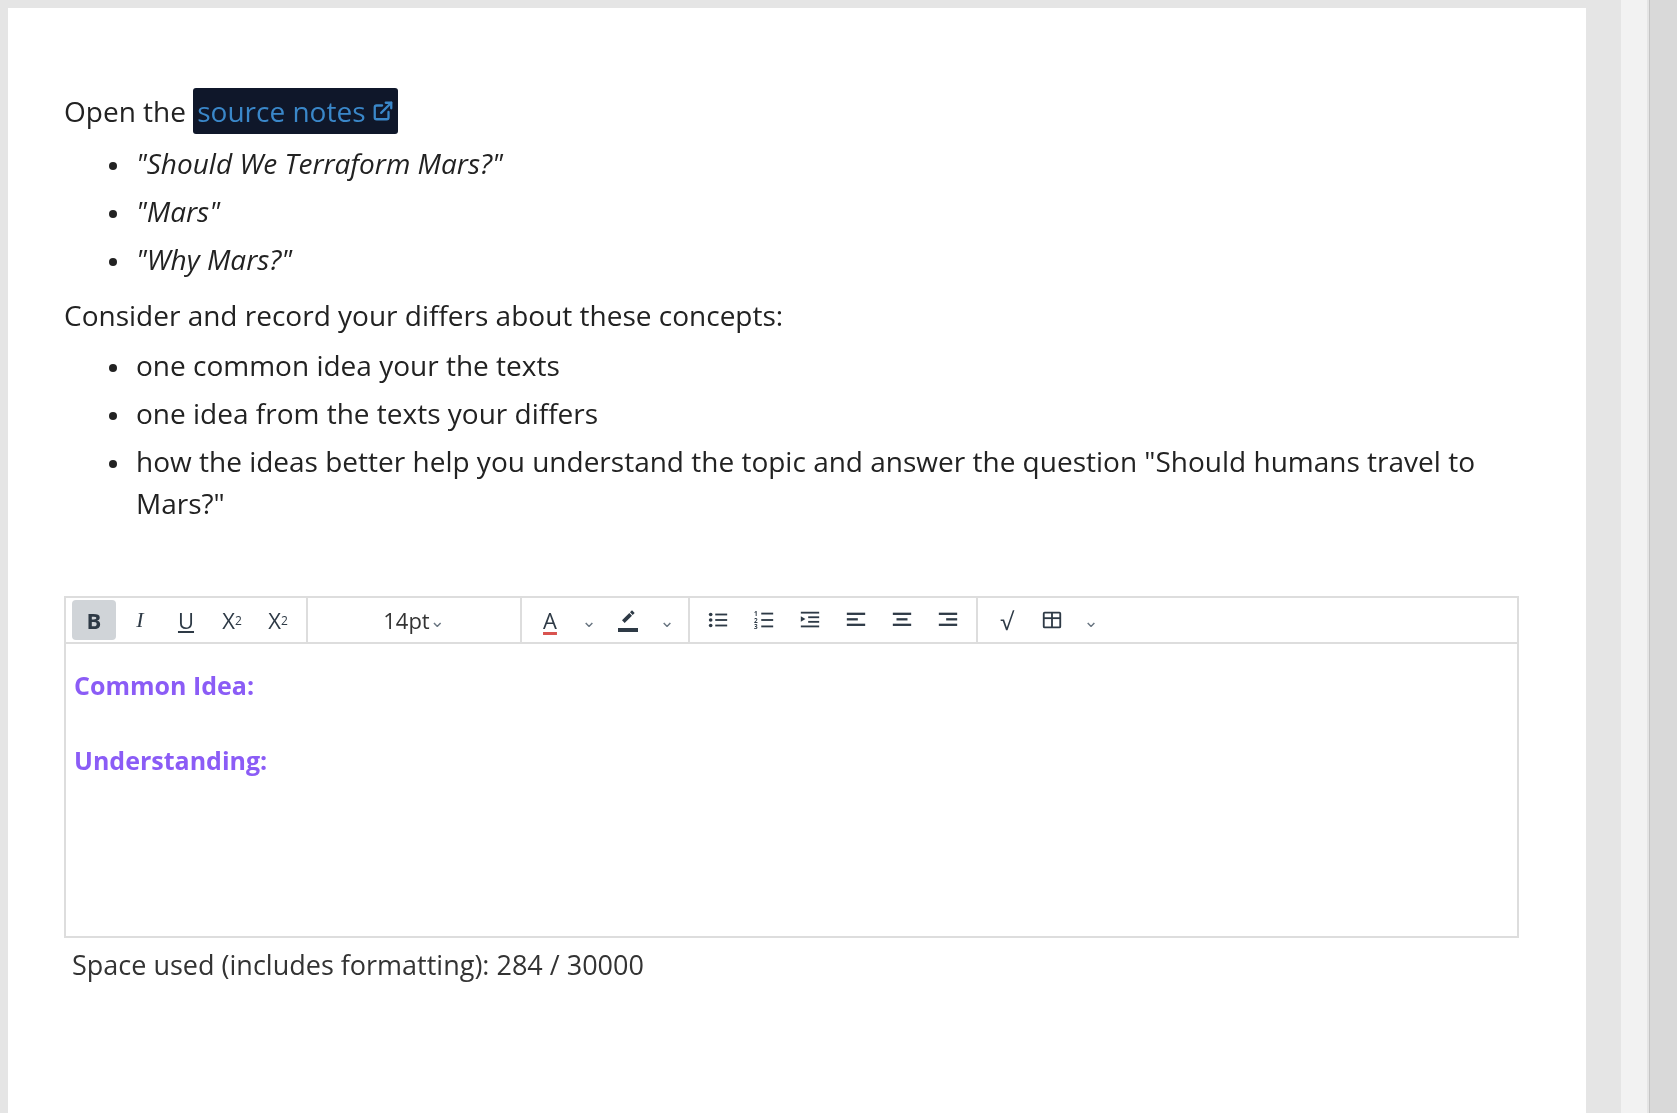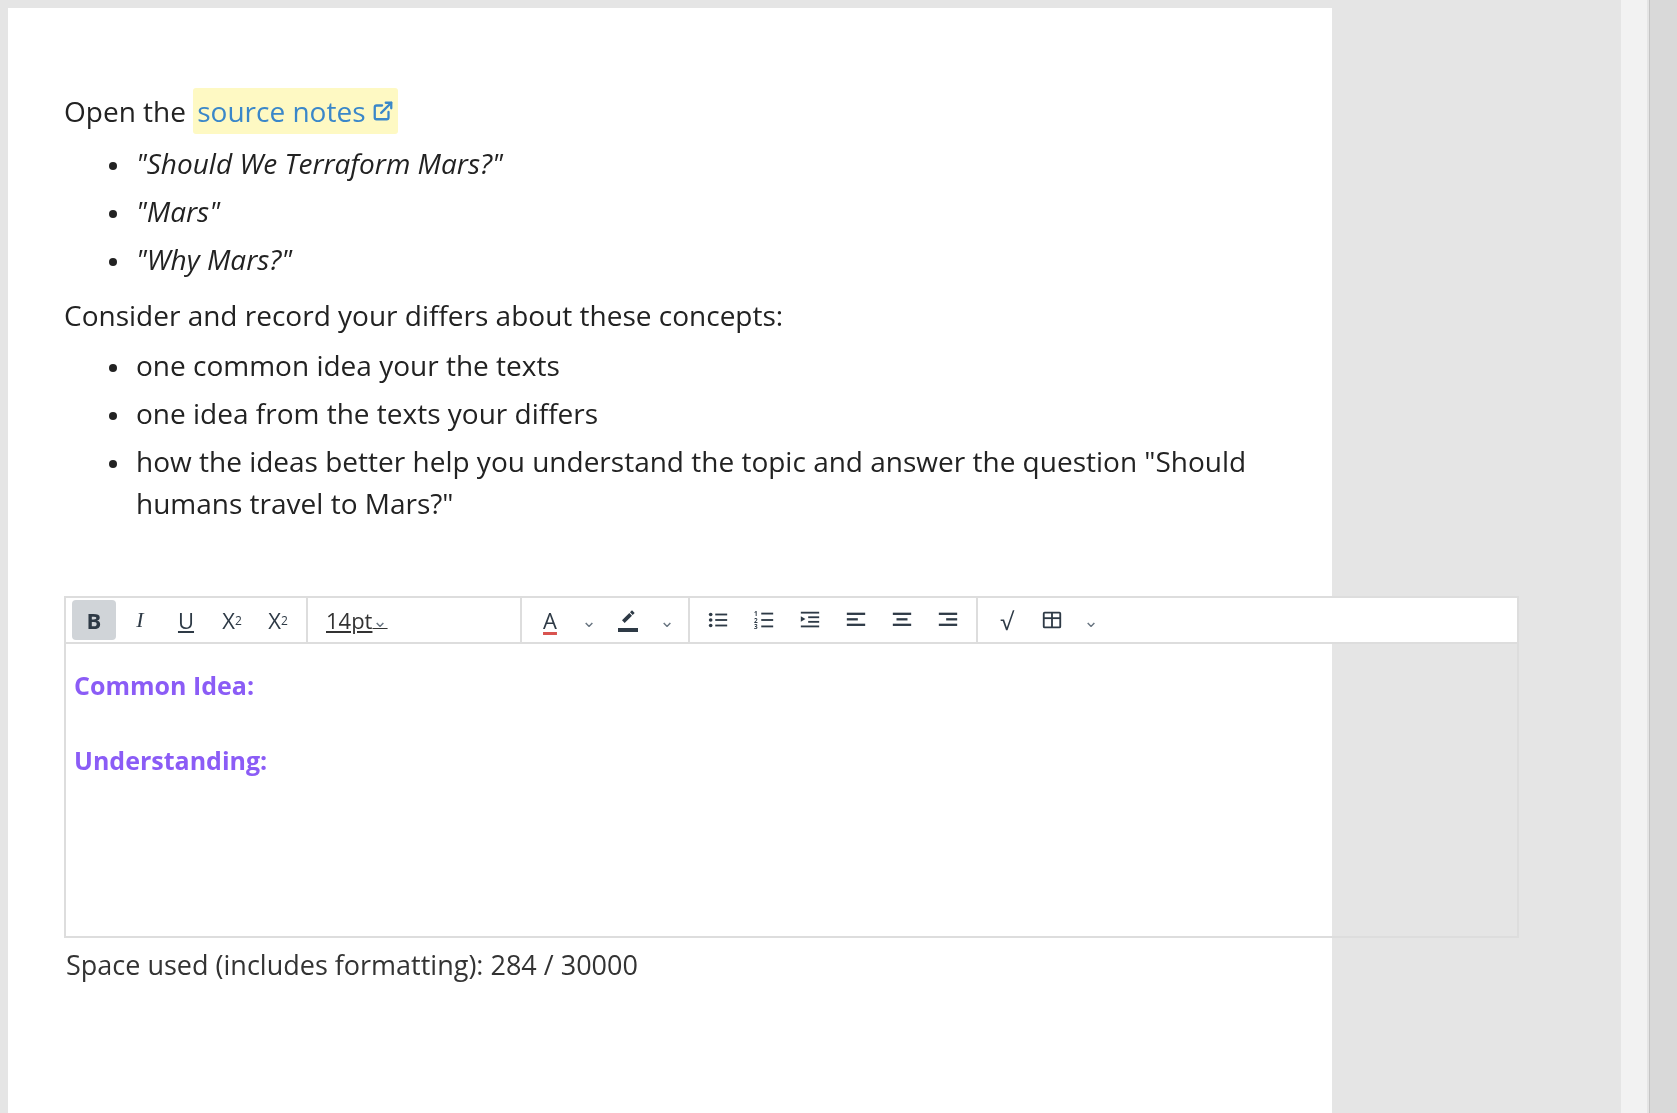--- a/index.html
+++ b/index.html
@@ -12,36 +12,36 @@
       background: #e5e5e5;
       width: 1677px;
       height: 1113px;
       overflow: hidden;
       position: relative;
     }
     .page-container {
       background: #fff;
       margin-top: 8px;
       margin-left: 8px;
-      width: 1324px;
+      width: 1578px;
       height: 1105px;
       padding: 80px 56px 0 56px;
       position: relative;
     }
     .instructions {
       font-size: 28px;
       line-height: 1.5;
       color: #222;
     }
     .instructions p {
       margin-bottom: 8px;
     }
     .source-link {
       color: #3a87c9;
-      background: #fef9c3;
+      background: #0f172a;
       padding: 2px 4px;
       border-radius: 3px;
       text-decoration: none;
       display: inline-flex;
       align-items: center;
       gap: 6px;
     }
     .ext-icon {
       display: inline-flex;
       align-items: center;
@@ -96,28 +96,27 @@
     }
     .tb-btn.active {
       background: #d0d4d8;
     }
     .tb-btn.narrow {
       width: 30px;
     }
     .font-size-select {
       display: inline-flex;
       align-items: center;
-      justify-content: flex-start;
+      justify-content: center;
       width: 200px;
       height: 40px;
       padding: 0 12px;
       font-size: 22px;
       color: #333;
       cursor: pointer;
-      text-decoration: underline;
     }
     .chev {
       color: #6a7682;
       font-size: 18px;
     }
     .underline-a {
       text-decoration: underline;
       text-decoration-color: #d9534f;
       text-decoration-thickness: 3px;
       text-underline-offset: 3px;
@@ -139,20 +138,21 @@
       margin-bottom: 36px;
     }
     .editor-content .heading:last-child {
       margin-bottom: 16px;
     }
     .space-used {
       font-size: 27px;
       color: #333;
       margin-top: 8px;
       padding-left: 2px;
+      margin-left: 6px;
     }
     .right-scroll {
       position: absolute;
       top: 0;
       right: 0;
       width: 28px;
       height: 1113px;
       background: #d9d9d9;
       border-left: 1px solid #c5c5c5;
     }

